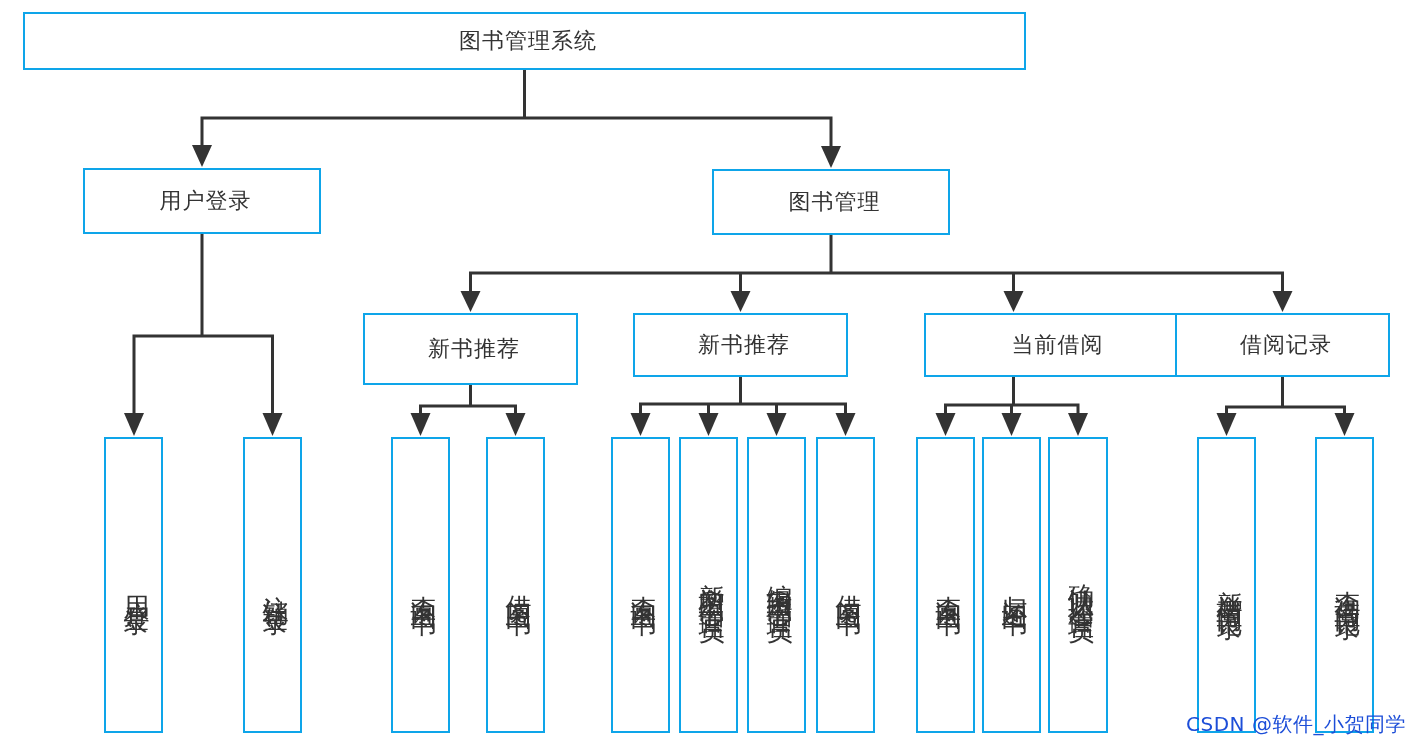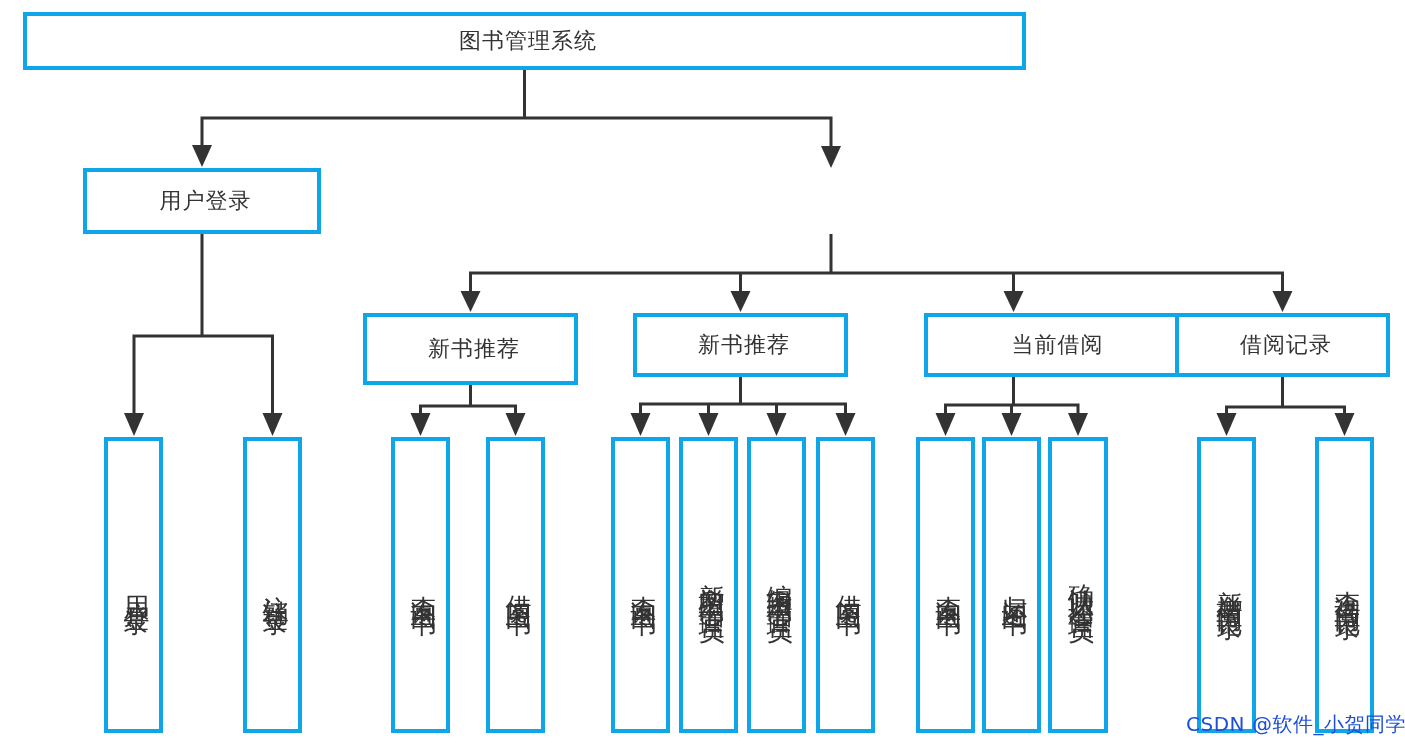--- a/index.html
+++ b/index.html
@@ -8,21 +8,21 @@
     width:1405px;height:747px;
     background:#ffffff;
     font-family:"DejaVu Sans","Liberation Sans",sans-serif;
     color:#333333;
     overflow:hidden;
   }
   .connectors{position:absolute;left:0;top:0;z-index:1;}
   .box{
     position:absolute;
     box-sizing:border-box;
-    border:4px solid #0ea5e9;
+    border:2px solid #0ea5e9;
     background:#ffffff;
     display:flex;align-items:center;justify-content:center;
     z-index:2;
     padding-left:7px;
   }
   .hlabel{
     font-size:22px;
     color:#333333;
     white-space:nowrap;
     letter-spacing:1px;
@@ -112,20 +112,23 @@
     </g>
   </svg>
 
   <div class="box n-root">
     <span class="hlabel">图书管理系统</span>
   </div>
 
   <div class="box n-userlogin">
     <span class="hlabel">用户登录</span>
   </div>
+  <div class="box n-bookmgmt">
+    <span class="hlabel">图书管理</span>
+  </div>
 
   <div class="box n-newbook">
     <span class="hlabel">新书推荐</span>
   </div>
   <div class="box n-bookborrow">
     <span class="hlabel">新书推荐</span>
   </div>
   <div class="box n-currentborrow">
     <span class="hlabel">当前借阅</span>
   </div>

